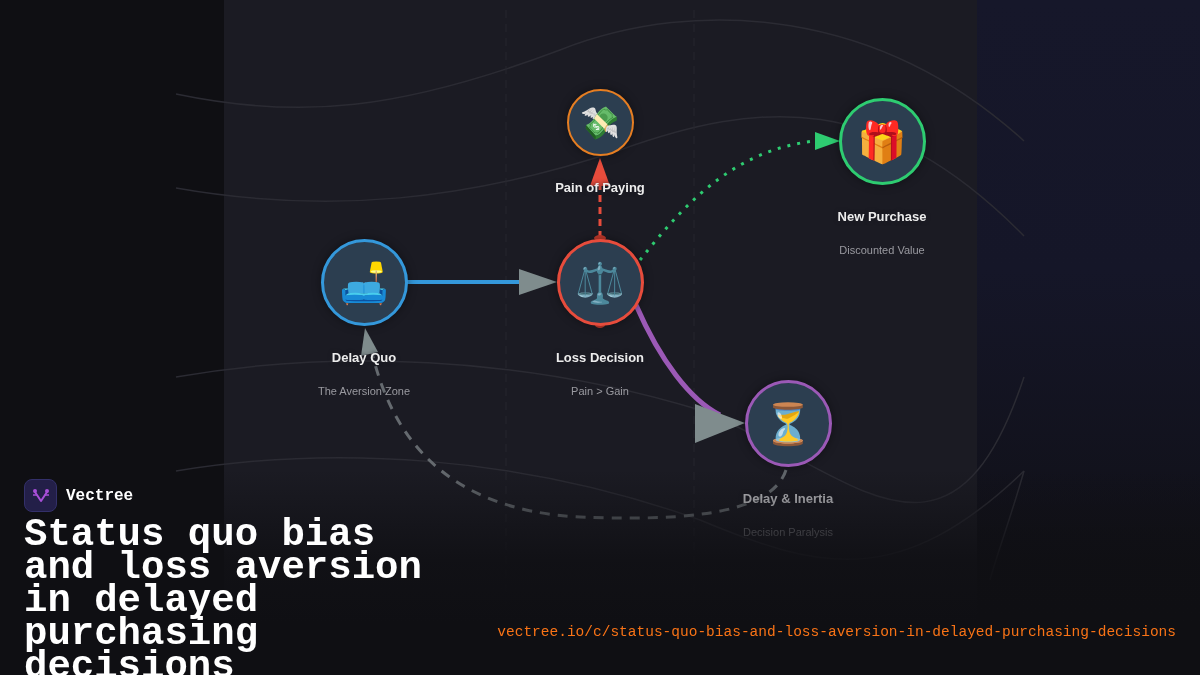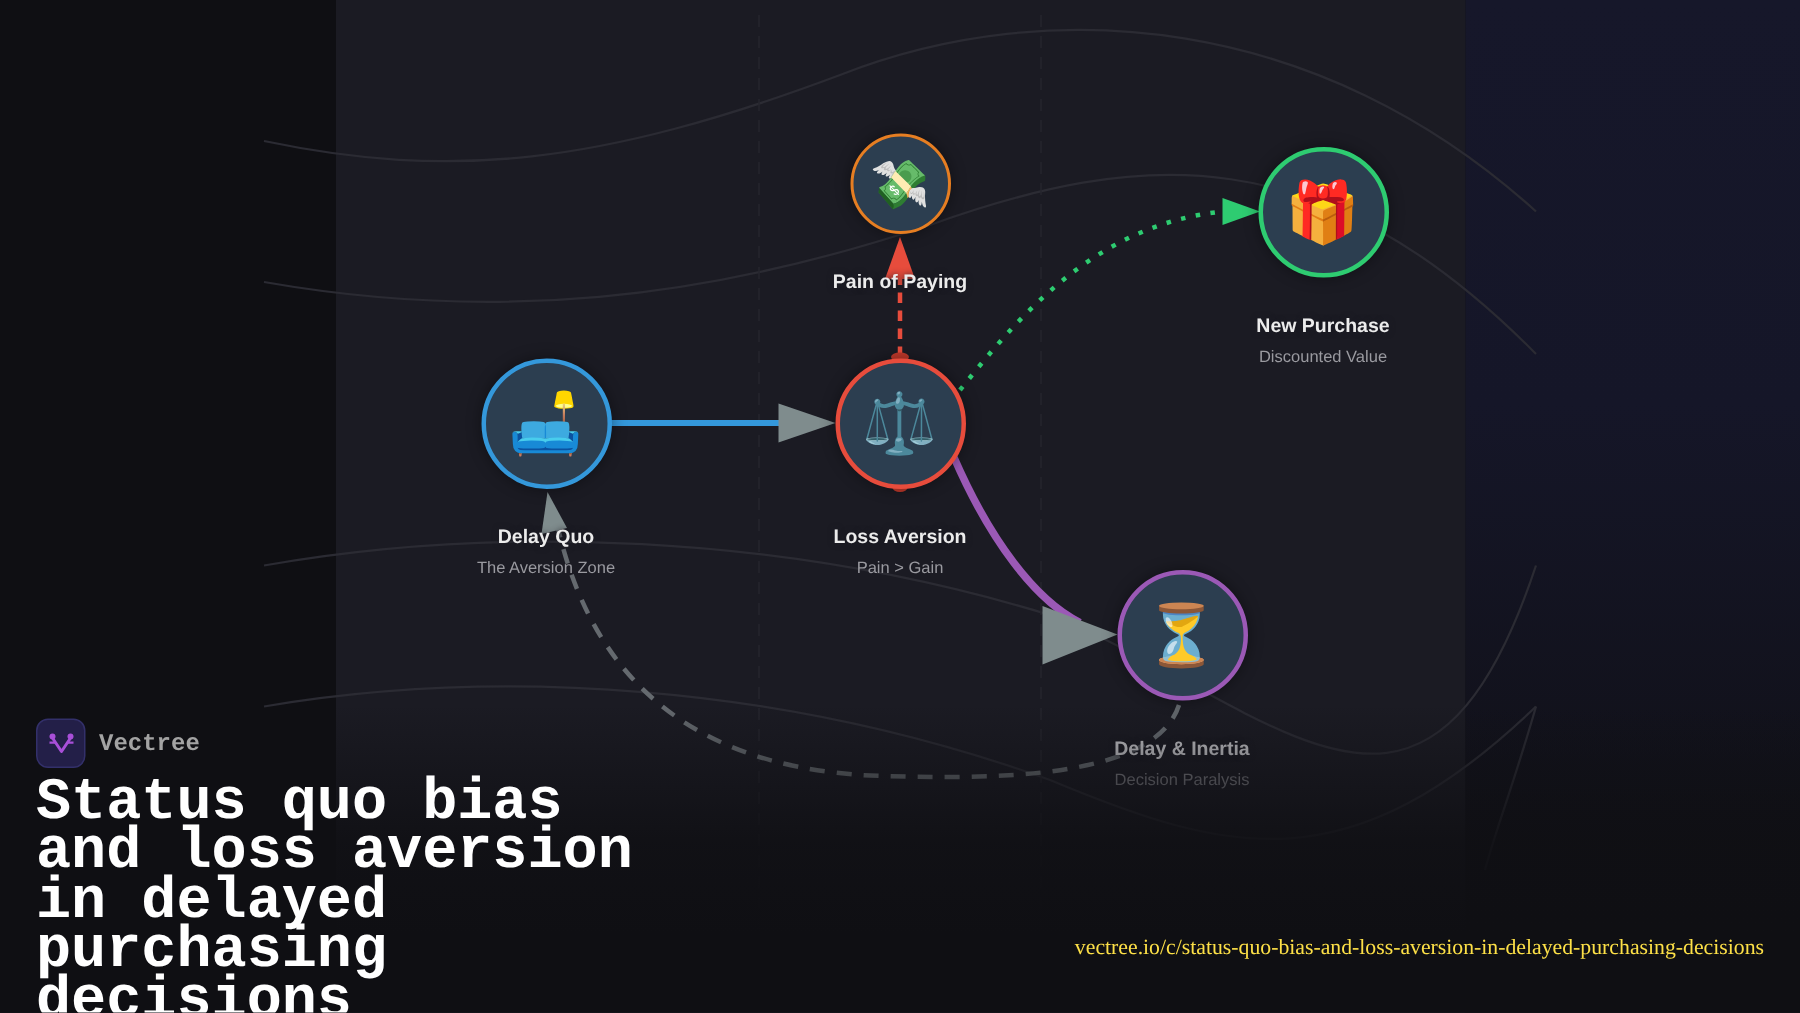--- a/index.html
+++ b/index.html
@@ -14,28 +14,28 @@
       background:linear-gradient(180deg,#16172a 0%,#151628 40%,#111119 80%,#0f0f13 100%); }
     .bottom-fade { position:absolute; left:0; top:470px; width:1200px; height:205px;
       background:linear-gradient(180deg,rgba(15,15,19,0) 0%,rgba(15,15,19,0.85) 45%,#0f0f13 75%); pointer-events:none; }
     svg.edges { position:absolute; left:0; top:0; width:1200px; height:675px; }
     .node { position:absolute; display:flex; flex-direction:column; align-items:center; width:160px; }
     .circle { border-radius:50%; background:#2c3e50; display:flex; align-items:center; justify-content:center;
       box-sizing:border-box; box-shadow:0 0 10px rgba(0,0,0,0.4); }
     .emoji { font-family:"DejaVu Sans", sans-serif; line-height:1; }
     .node-title { color:#ececec; font-weight:bold; font-size:13px; margin-top:24px; white-space:nowrap;
       text-shadow:0 0 4px #1b1b23; }
-    .node-sub { color:#9a9aa0; font-size:11px; margin-top:8px; white-space:nowrap; }
+    .node-sub { color:#9a9aa0; font-size:11px; margin-top:20px; white-space:nowrap; }
     .brand { position:absolute; left:24px; top:479px; display:flex; align-items:center; gap:9px; }
     .brand-logo { width:33px; height:33px; border-radius:8px; background:#231f48; border:1px solid #33306a;
       box-sizing:border-box; display:flex; align-items:center; justify-content:center; }
-    .brand-name { color:#a3a3a3; font-family:"Liberation Mono", monospace; font-weight:bold; font-size:16px; }
+    .brand-name { color:#ffffff; font-family:"Liberation Mono", monospace; font-weight:bold; font-size:16px; }
     .headline { position:absolute; left:24px; top:519px; width:440px; color:#ffffff;
       font-family:"Liberation Mono", monospace; font-weight:bold; font-size:39px; line-height:33px; margin:0; }
-    .url { position:absolute; right:24px; top:624px; color:#fde047; font-family:Liberation Serif, serif; font-size:14.5px; }
+    .url { position:absolute; right:24px; top:624px; color:#f97316; font-family:Liberation Mono, monospace; font-size:14.5px; }
   </style>
 </head>
 <body>
 
 <div class="left-band"></div>
 <div class="canvas"></div>
 <div class="right-band"></div>
 
 <svg class="edges" viewBox="0 0 1200 675">
   <defs>
@@ -90,21 +90,21 @@
     <span class="emoji" style="font-size:40px;">🛋️</span>
   </div>
   <div class="node-title">Delay Quo</div>
   <div class="node-sub">The Aversion Zone</div>
 </div>
 
 <div class="node" style="left:520px; top:239px;">
   <div class="circle" style="width:87px; height:87px; border:3px solid #e74c3c;">
     <span class="emoji" style="font-size:40px;">⚖️</span>
   </div>
-  <div class="node-title">Loss Aversion</div>
+  <div class="node-title">Loss Decision</div>
   <div class="node-sub">Pain &gt; Gain</div>
 </div>
 
 <div class="node" style="left:520px; top:89px;">
   <div class="circle" style="width:67px; height:67px; border:2px solid #e67e22;">
     <span class="emoji" style="font-size:32px;">💸</span>
   </div>
   <div class="node-title" style="">Pain of Paying</div>
 </div>
 

